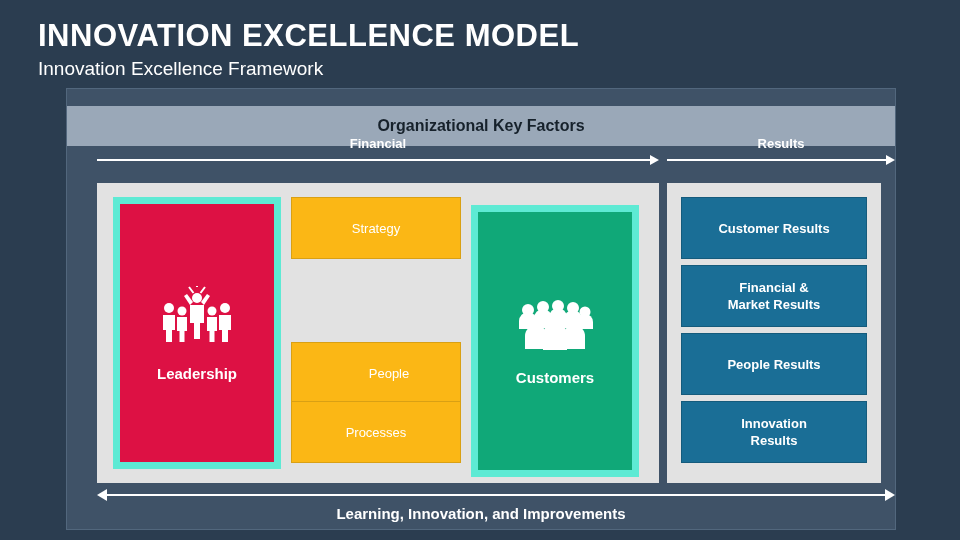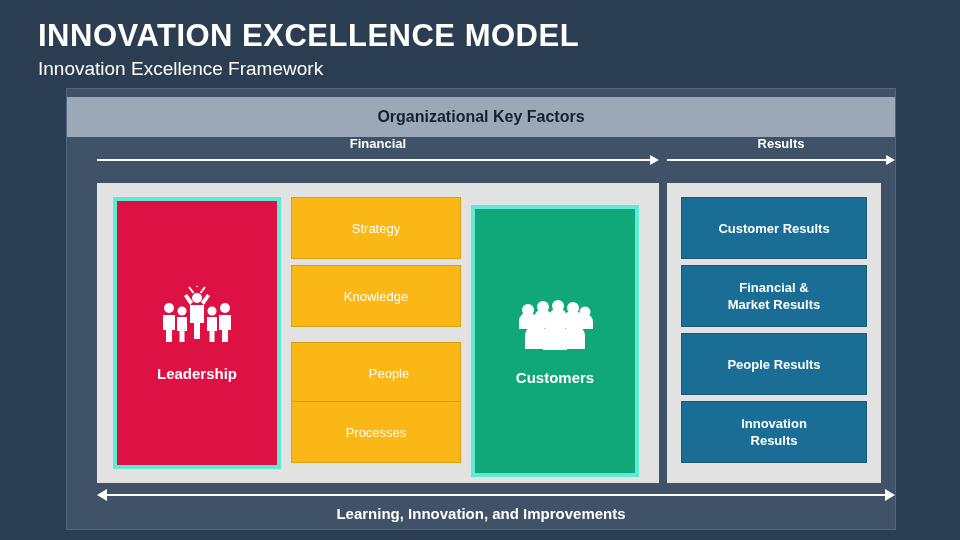--- a/index.html
+++ b/index.html
@@ -24,21 +24,21 @@
 
   
   .panel{
     position:absolute;left:66px;top:88px;width:828px;height:440px;
     background:#3f5267;
     border:1px solid #5d7governor;
   }
   .panel{border:1px solid #52677d;}
 
   .okf-bar{
-    position:absolute;left:0;top:8px;width:828px;height:40px;
+    position:absolute;left:0;top:17px;width:828px;height:40px;
     background:#9aa8b8;
     display:flex;align-items:center;justify-content:center;
     color:#16212b;font-size:16px;font-weight:bold;
   }
 
   
   .hdr{position:absolute;top:46px;height:30px;}
   .hdr .lbl{
     width:100%;text-align:center;font-size:13px;font-weight:bold;color:#ffffff;
     line-height:18px;
@@ -62,21 +62,21 @@
     background:#e2e2e2;
   }
   .results-box{
     position:absolute;left:600px;top:94px;width:214px;height:300px;
     background:#e2e2e2;
   }
 
   
   .card{
     position:absolute;
-    border:4px solid #5eead4;
+    border:7px solid #5eead4;
     box-sizing:border-box;
     display:flex;align-items:center;justify-content:center;
     text-align:center;
   }
 
   .leadership{
     left:46px;top:108px;width:168px;height:272px;
     background:#dd1144;
     flex-direction:column;
   }
@@ -189,23 +189,20 @@
             <circle cx="52" cy="26" r="4.5"></circle>
             <path d="M47 32 h10 v14 h-2.5 v11 h-5 v-11 h-2.5 z"></path>
           </g>
         </svg>
       </span>
       <span class="cap">Leadership</span>
     </div>
 
     <div class="card ycard" id="card-strategy">
       <span>Strategy</span>
-    </div>
-    <div class="card ycard" id="card-knowledge">
-      <span>Knowledge</span>
     </div>
     <div class="card ycard" id="card-people">
       <span>People</span>
     </div>
     <div class="card ycard" id="card-processes">
       <span>Processes</span>
     </div>
 
     <div class="card customers">
       <span class="icon-wrap">

